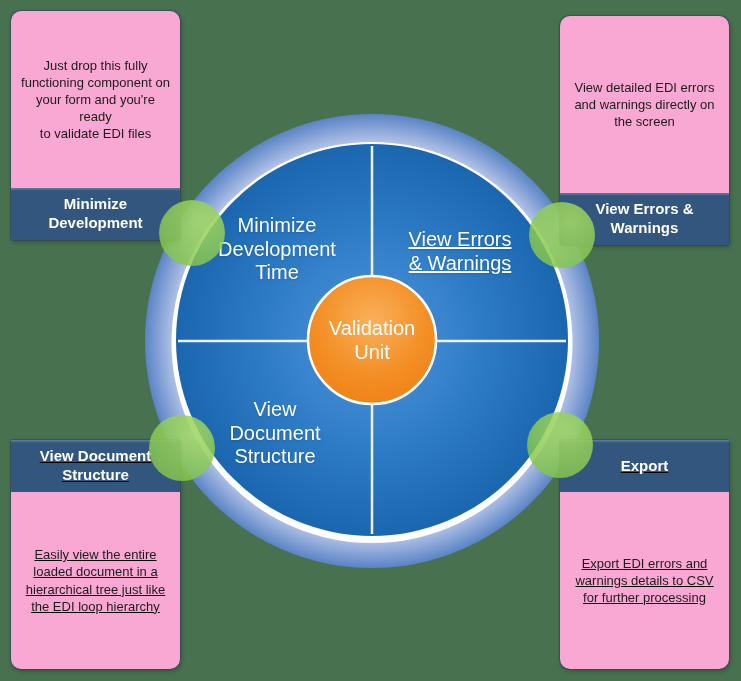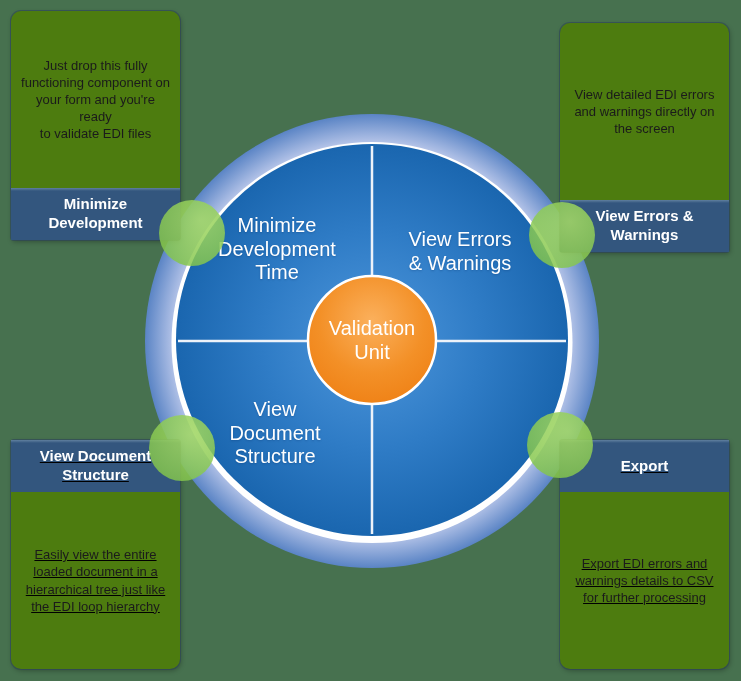--- a/index.html
+++ b/index.html
@@ -5,26 +5,26 @@
   html,body{margin:0;padding:0;}
   .stage{
     position:relative;width:741px;height:681px;overflow:hidden;
     background:#47714F;
     font-family:"Liberation Sans", sans-serif;
   }
   .diagram-svg{position:absolute;left:0;top:0;width:741px;height:681px;}
 
   
   .card{
-    position:absolute;width:169px;height:229px;background:#4d7c0f;
+    position:absolute;width:169px;height:229px;background:#f9a8d4;
     display:flex;flex-direction:column;
     box-shadow:0 0 0 1px rgba(44,64,94,0.55), 1px 2px 5px rgba(0,0,0,0.28);
   }
   .card.tl{left:11px;top:11px;border-radius:10px 10px 3px 3px;}
-  .card.tr{left:560px;top:23px;border-radius:10px 10px 3px 3px;}
+  .card.tr{left:560px;top:16px;border-radius:10px 10px 3px 3px;}
   .card.bl{left:11px;top:440px;border-radius:3px 3px 10px 10px;text-decoration:underline;}
   .card.br{left:560px;top:440px;border-radius:3px 3px 10px 10px;text-decoration:underline;}
   .card-body{
     flex:1;display:flex;align-items:center;justify-content:center;
     text-align:center;color:#1b1b1b;font-size:13px;line-height:1.32;
     padding:6px 8px;white-space:pre-line;
   }
   .card-bar{
     height:52px;flex:0 0 52px;
     background:linear-gradient(180deg,#60809f 0px,#33567E 3px,#33567E 100%);
@@ -33,21 +33,21 @@
     white-space:pre-line;
   }
 
   
   .q-label{
     position:absolute;color:#ffffff;font-size:20px;line-height:1.18;
     text-align:center;white-space:pre-line;width:200px;
     text-shadow:0 1px 2px rgba(0,40,90,0.25);
   }
   .q-tl{left:177px;top:214px;}
-  .q-tr{left:360px;top:228px;}
+  .q-tr{left:360px;top:228px;text-decoration:underline;}
   .q-bl{left:175px;top:398px;}
   .q-br{left:360px;top:414px;}
   .center-label{
     position:absolute;left:307px;top:316px;width:130px;
     color:#ffffff;font-size:20px;line-height:1.2;text-align:center;
     white-space:pre-line;
   }
 
   
   .green-dot{

